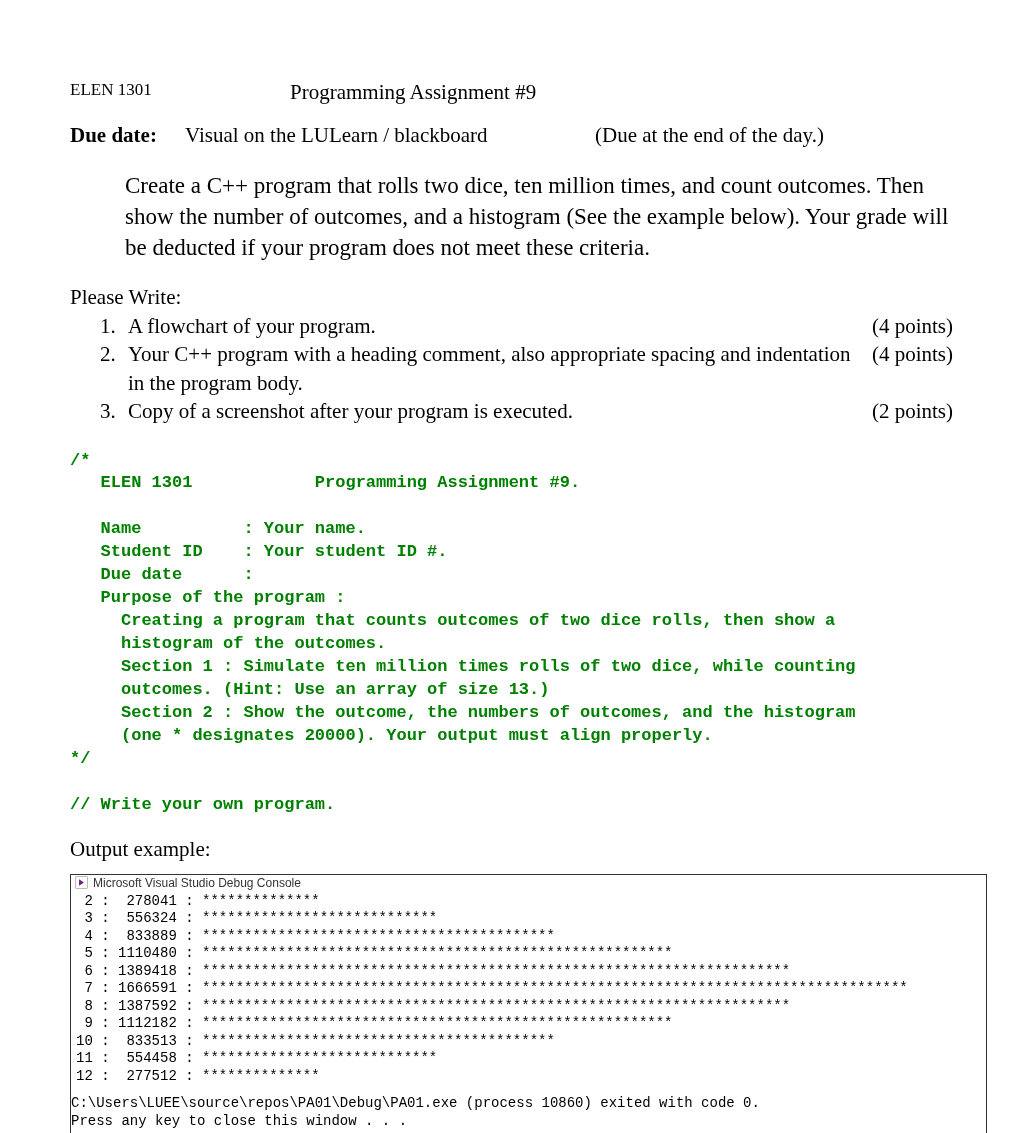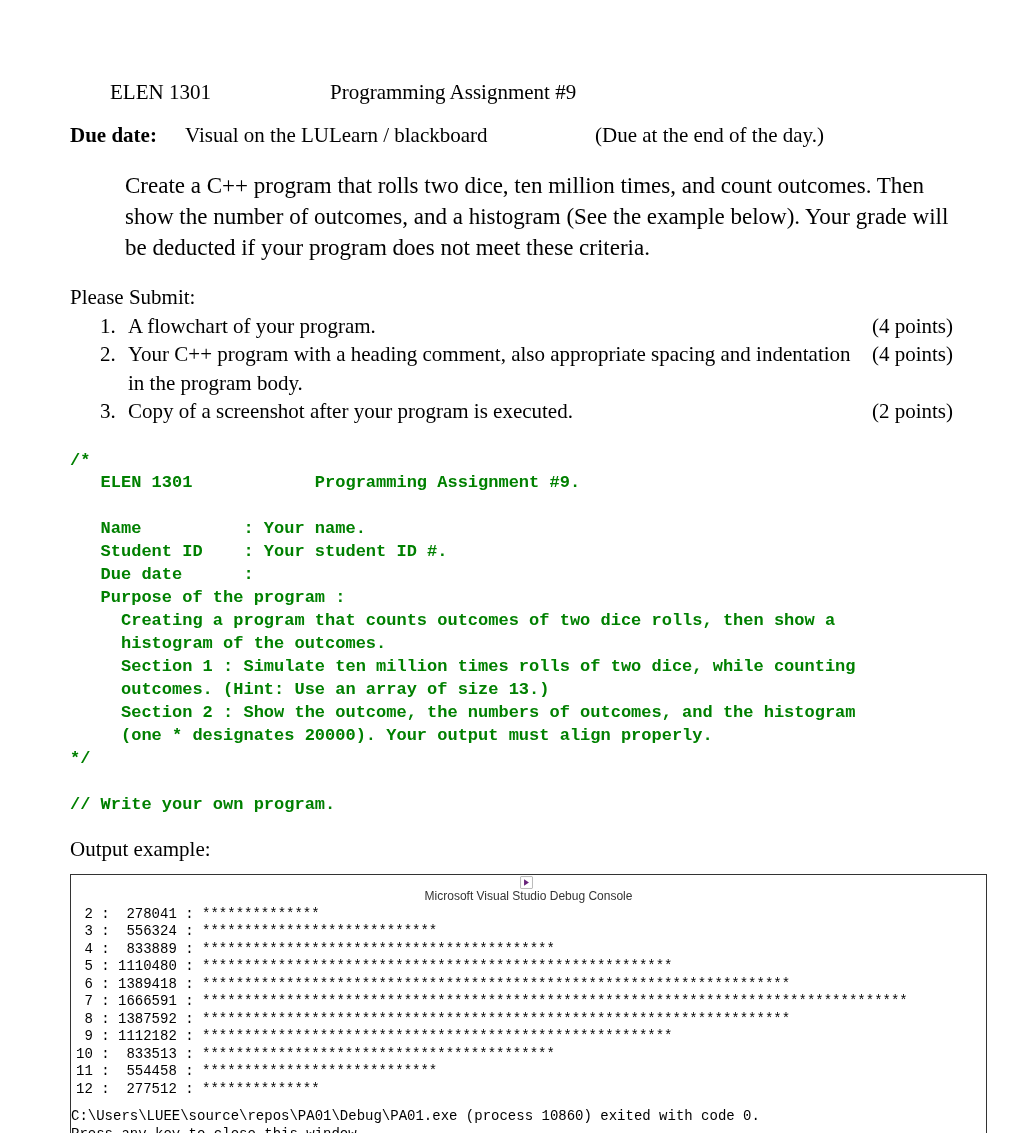--- a/index.html
+++ b/index.html
@@ -12,23 +12,22 @@
     }
     .page {
       padding: 80px 70px 30px 70px;
       color: #000;
     }
     .header-row {
       display: flex;
       margin-bottom: 18px;
     }
     .course-code {
-      font-size: 21px;
+      font-size: 17px;
       width: 220px;
-      margin-left: 40px;
     }
     .title {
       font-size: 21px;
     }
     .due-row {
       display: flex;
       font-size: 21px;
       margin-bottom: 22px;
     }
     .due-label {
@@ -89,21 +88,20 @@
       width: 915px;
     }
     .console-titlebar {
       display: flex;
       align-items: center;
       font-family: "Segoe UI", Arial, sans-serif;
       font-size: 12px;
       color: #333;
       padding: 1px 4px 2px 4px;
       border-bottom: 1px solid rgba(0,0,0,.0);
-      flex-direction: column;
     }
     .console-icon {
       width: 13px;
       height: 13px;
       margin-right: 5px;
       display: inline-flex;
       align-items: center;
       justify-content: center;
     }
     .console-body {
@@ -129,21 +127,21 @@
   </div>
 
   <div class="due-row">
     <div class="due-label">Due date:</div>
     <div class="due-post">Visual on the LULearn / blackboard</div>
     <div>(Due at the end of the day.)</div>
   </div>
 
   <div class="intro">Create a C++ program that rolls two dice, ten million times, and count outcomes. Then show the number of outcomes, and a histogram (See the example below). Your grade will be deducted if your program does not meet these criteria.</div>
 
-  <div class="submit-label">Please Submit:</div>
+  <div class="submit-label">Please Write:</div>
 
   <div class="submit-list">
     <div class="submit-item">
       <div class="submit-num">1.</div>
       <div class="submit-text">A flowchart of your program.</div>
       <div class="submit-points">(4 points)</div>
     </div>
     <div class="submit-item">
       <div class="submit-num">2.</div>
       <div class="submit-text">Your C++ program with a heading comment, also appropriate spacing and indentation in the program body.</div>

